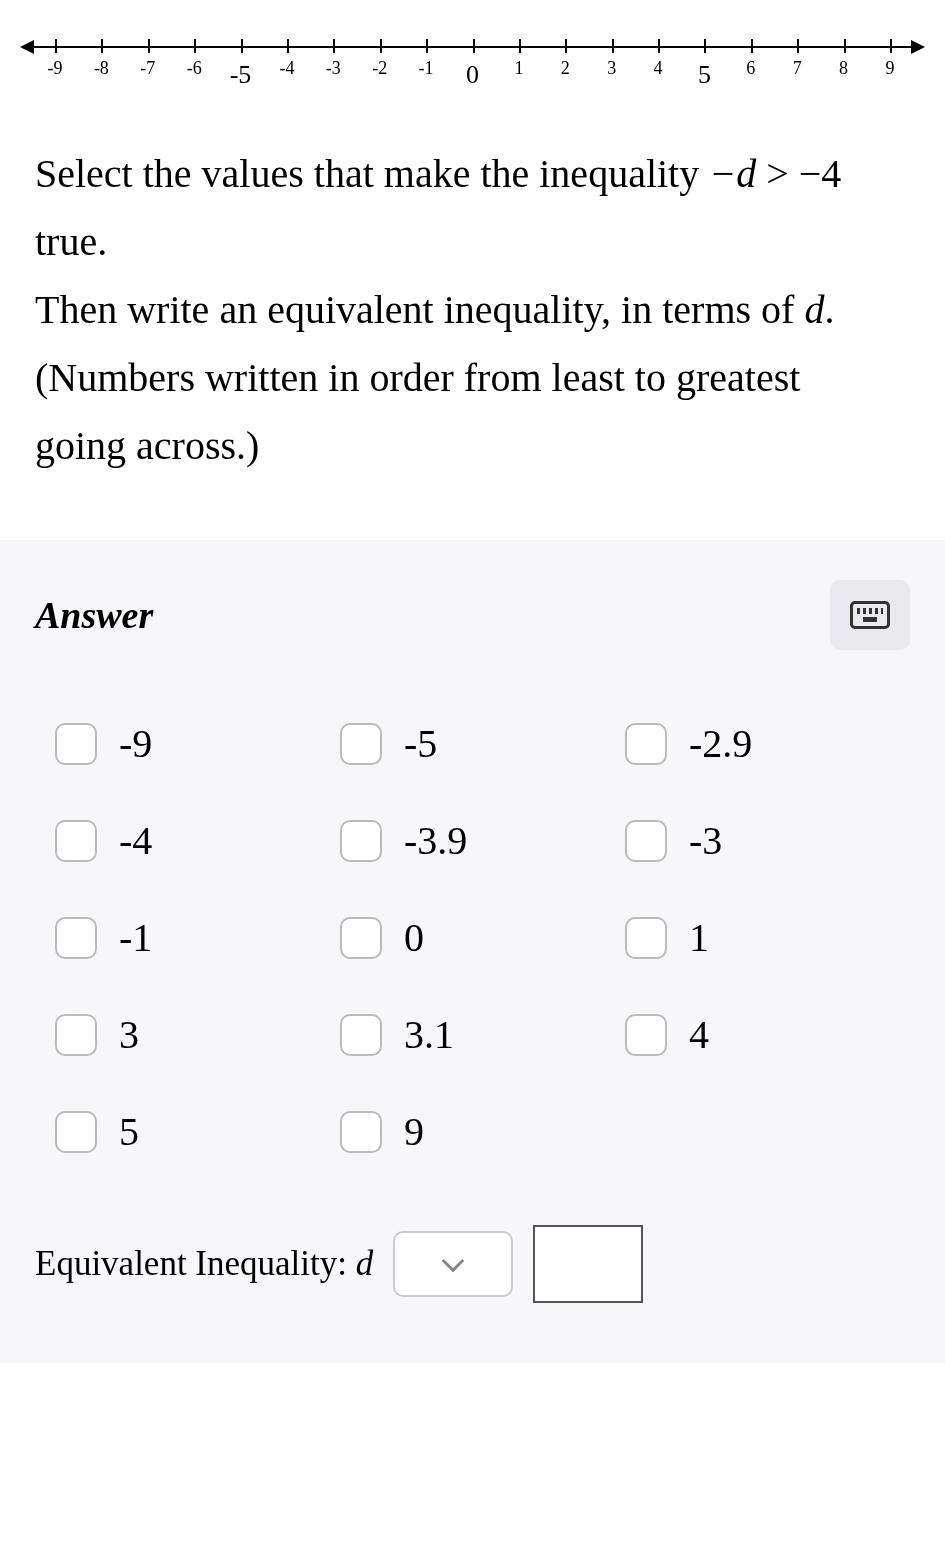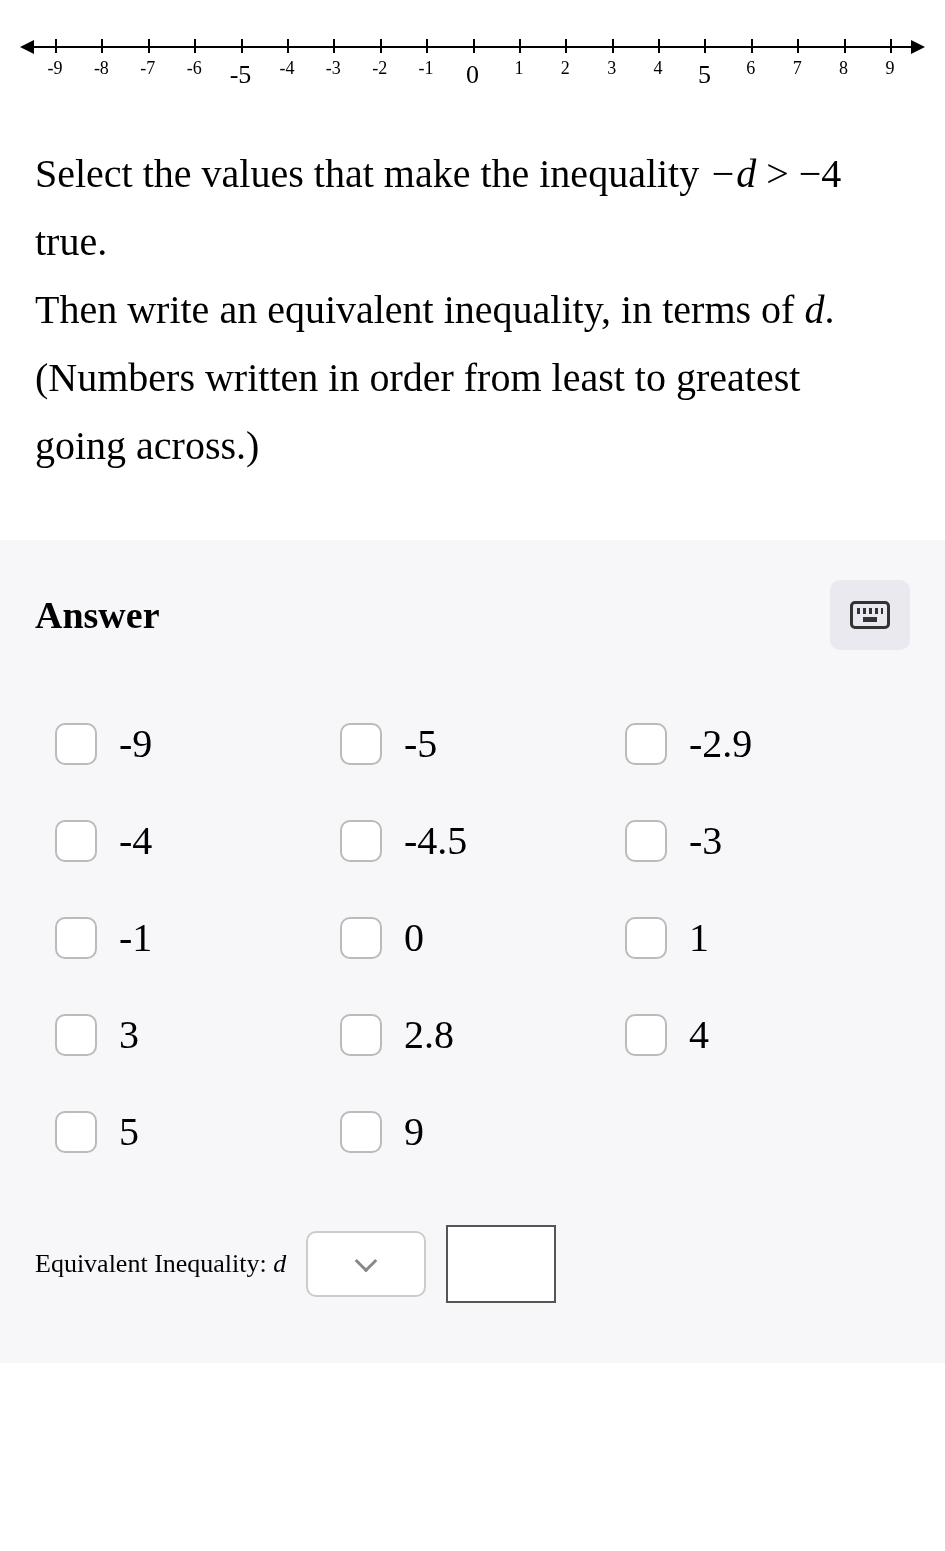--- a/index.html
+++ b/index.html
@@ -10,30 +10,30 @@
 .nl-arrow-left, .nl-arrow-right { position: absolute; top: 10px; width: 0; height: 0; border-top: 7px solid transparent; border-bottom: 7px solid transparent; }
 .nl-arrow-left { left: 0; border-right: 14px solid #000; }
 .nl-arrow-right { right: 0; border-left: 14px solid #000; }
 .nl-tick { position: absolute; top: 9px; width: 2px; height: 14px; background: #000; }
 .nl-label { position: absolute; top: 28px; font-size: 18px; transform: translateX(-50%); font-family: Georgia, serif; }
 .nl-label.big { font-size: 26px; top: 30px; }
 .question { padding: 40px 49px 60px 35px; }
 .question-text { font-size: 40px; line-height: 1.7; }
 .math-var { font-style: italic; font-family: 'Times New Roman', serif; }
 .answer-panel { background: #f7f7f9; padding: 40px 35px 60px 35px; }
-.answer-header { display: flex; justify-content: space-between; align-items: center; margin-bottom: 70px; }
+.answer-header { display: flex; justify-content: space-between; align-items: center; margin-bottom: 70px; font-style: italic; }
 .answer-title { font-size: 38px; font-weight: bold; }
 .kbd-btn { width: 80px; height: 70px; background: #e9e9ef; border-radius: 10px; display: flex; align-items: center; justify-content: center; cursor: pointer; }
 .kbd-icon { width: 40px; height: 28px; border: 3px solid #333; border-radius: 5px; position: relative; }
 .kbd-icon::before { content: ""; position: absolute; top: 4px; left: 4px; right: 4px; height: 6px; background: repeating-linear-gradient(to right, #333 0 3px, transparent 3px 6px); }
 .kbd-icon::after { content: ""; position: absolute; bottom: 4px; left: 10px; right: 10px; height: 5px; background: #333; }
 .options { display: grid; grid-template-columns: repeat(3, 1fr); gap: 50px 20px; padding: 0 20px; margin-bottom: 70px; }
 .option { display: flex; align-items: center; gap: 22px; font-size: 40px; }
 .checkbox { width: 42px; height: 42px; border: 2px solid #bbb; border-radius: 10px; background: #fff; flex-shrink: 0; cursor: pointer; }
-.eq-row { display: flex; align-items: center; gap: 20px; font-size: 26px; flex-wrap: wrap; }
+.eq-row { display: flex; align-items: center; gap: 20px; font-size: 35px; flex-wrap: wrap; }
 .select-box { width: 120px; height: 66px; border: 2px solid #ccc; border-radius: 10px; background: #fff; display: flex; align-items: center; justify-content: center; cursor: pointer; }
 .chevron { width: 16px; height: 16px; border-right: 3px solid #888; border-bottom: 3px solid #888; transform: rotate(45deg); margin-top: -6px; }
 .input-box { width: 110px; height: 78px; border: 2px solid #555; background: #fff; }
 </style>
 </head>
 <body>
 
 <div class="numberline-wrap">
   <div class="numberline" id="numberline">
     <div class="nl-arrow-left"></div>
@@ -108,21 +108,21 @@
       <div class="option">
         <div class="checkbox"></div>
         <span>-2.9</span>
       </div>
       <div class="option">
         <div class="checkbox"></div>
         <span>-4</span>
       </div>
       <div class="option">
         <div class="checkbox"></div>
-        <span>-4.5</span>
+        <span>-3.9</span>
       </div>
       <div class="option">
         <div class="checkbox"></div>
         <span>-3</span>
       </div>
       <div class="option">
         <div class="checkbox"></div>
         <span>-1</span>
       </div>
       <div class="option">
@@ -132,21 +132,21 @@
       <div class="option">
         <div class="checkbox"></div>
         <span>1</span>
       </div>
       <div class="option">
         <div class="checkbox"></div>
         <span>3</span>
       </div>
       <div class="option">
         <div class="checkbox"></div>
-        <span>2.8</span>
+        <span>3.1</span>
       </div>
       <div class="option">
         <div class="checkbox"></div>
         <span>4</span>
       </div>
       <div class="option">
         <div class="checkbox"></div>
         <span>5</span>
       </div>
       <div class="option">

